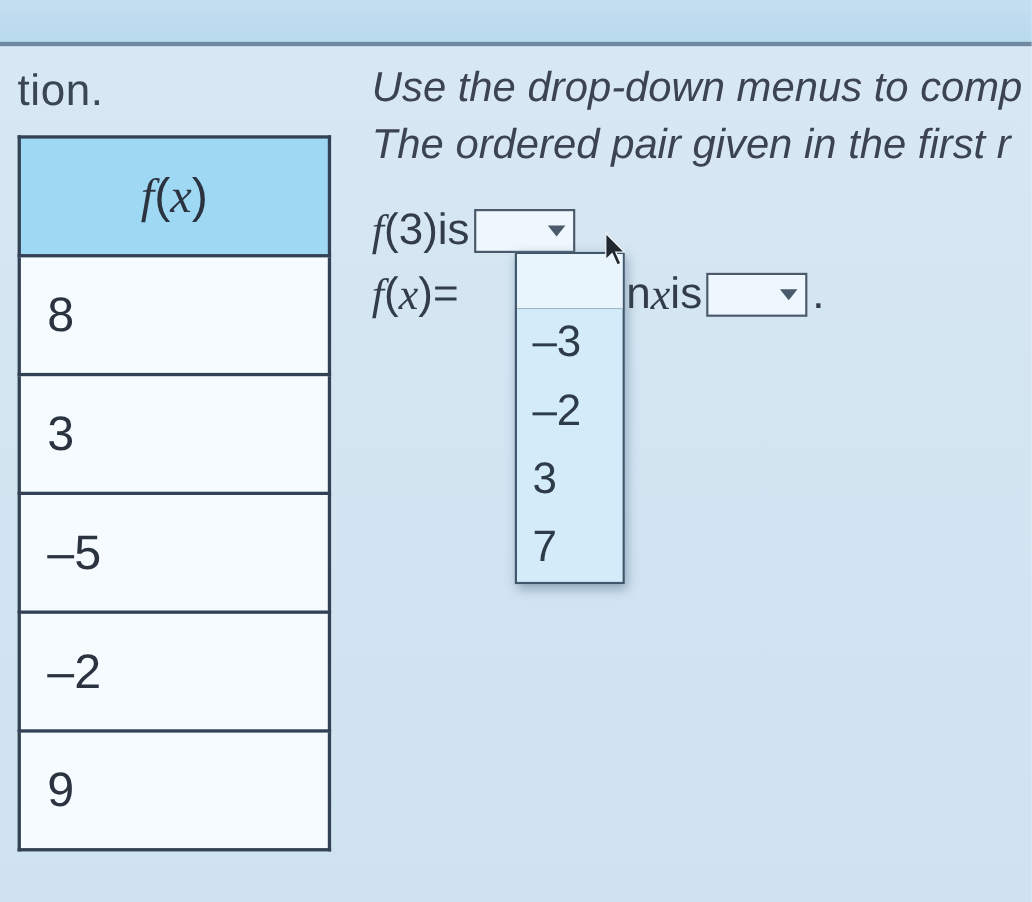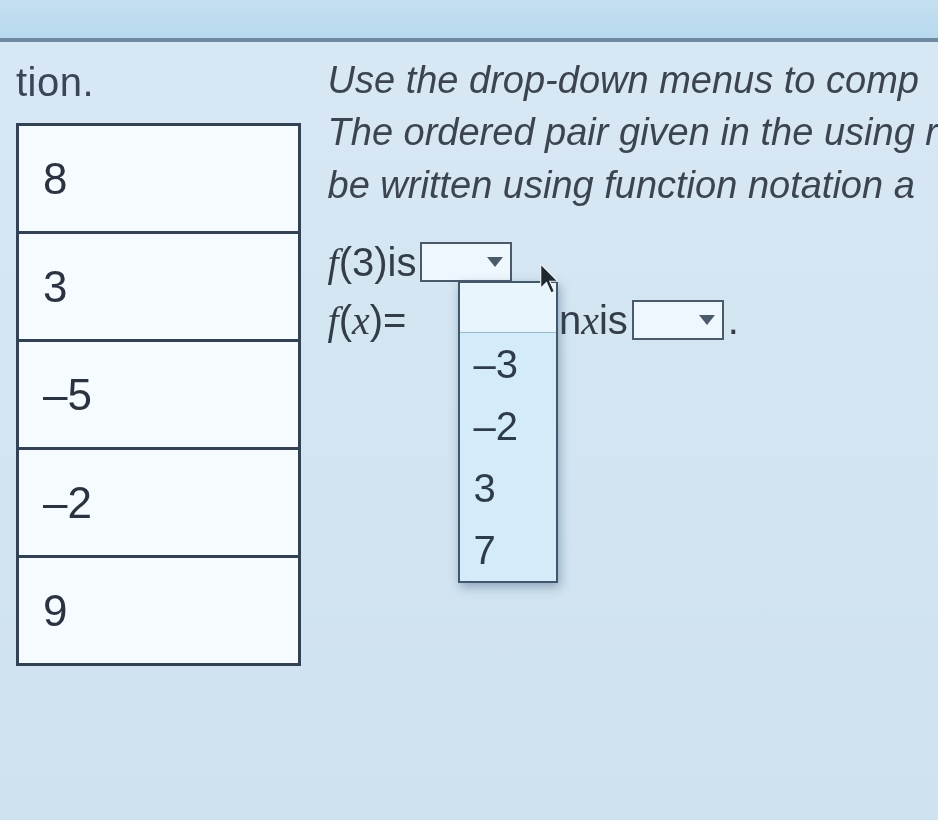--- a/index.html
+++ b/index.html
@@ -149,20 +149,27 @@
 <body>
 
 <div class="top-strip"></div>
 
 <div class="content">
 
   <div class="left-col">
     <div class="tion">tion.</div>
     <table class="fx">
       <tbody>
+          <tr>
+        <th>
+          <span class="fx-label">
+            <span class="f">f</span><span class="paren">(</span><span class="x">x</span><span class="paren">)</span>
+          </span>
+        </th>
+      </tr>
       <tr>
             <td>8</td>
           </tr>
       <tr>
             <td>3</td>
           </tr>
       <tr>
             <td>–5</td>
           </tr>
       <tr>
@@ -171,22 +178,21 @@
       <tr>
             <td>9</td>
           </tr>
     </tbody>
       </table>
   </div>
 
   <div class="right-col">
     <div class="instr">
       <span class="line">Use the drop-down menus to comp</span>
-      <span class="line">The ordered pair given in the using r</span>
-      <span class="line">be written using function notation a</span>
+      <span class="line">The ordered pair given in the first r</span>
     </div>
 
     <div class="answers">
 
       <div class="row" style="position:relative;">
         <span class="f">f</span>
           <span>(</span>
           <span>3</span>
           <span>)</span>
           <span> is</span>

